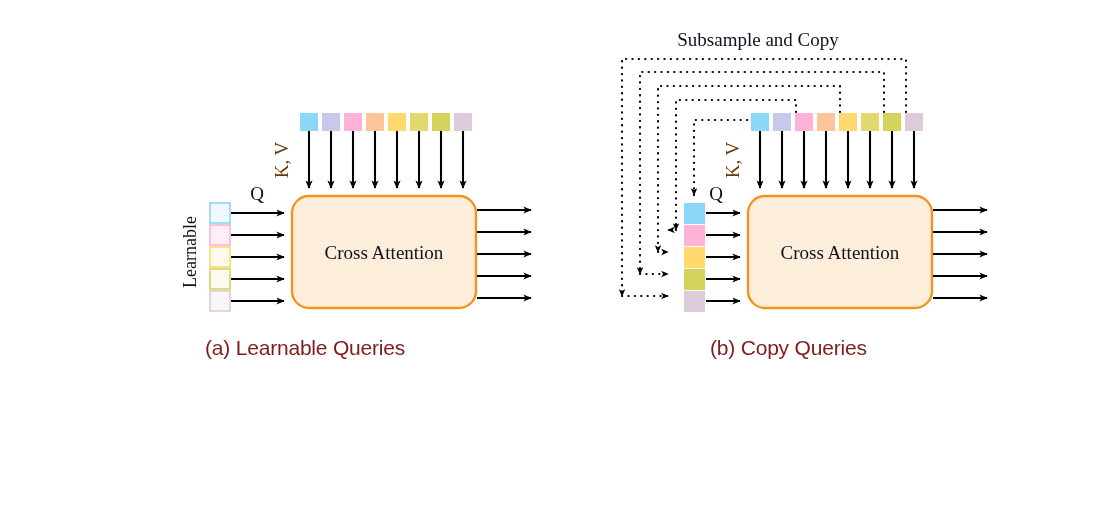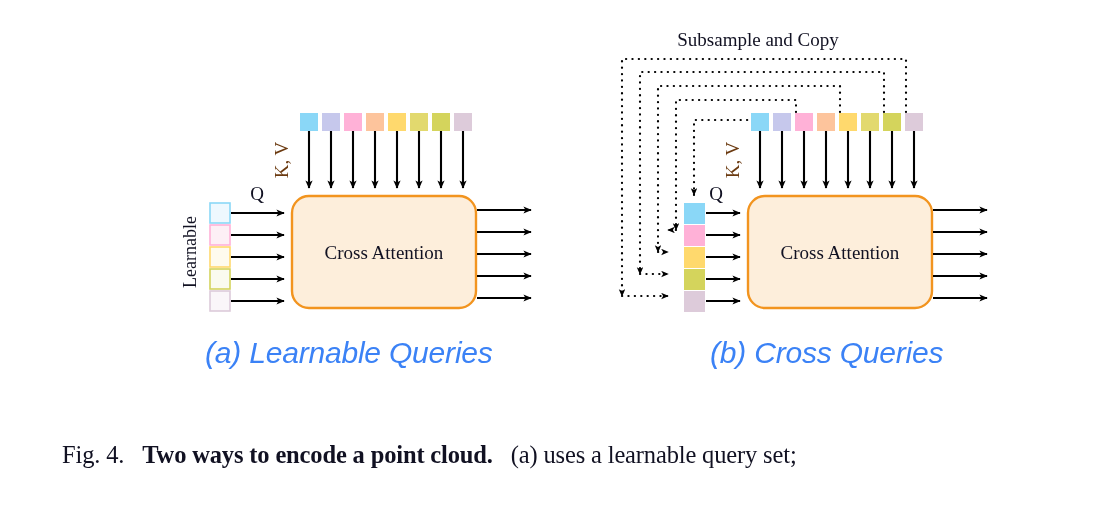--- a/index.html
+++ b/index.html
@@ -22,25 +22,24 @@
   svg.diagram {
     position: absolute;
     left: 0;
     top: 0;
     width: 1116px;
     height: 513px;
   }
   .sublabel {
     position: absolute;
     font-family: "Liberation Sans", "DejaVu Sans", sans-serif;
-    font-size: 30px;
-    color: #3b82f6;
+    font-size: 21px;
+    color: #7f1d1d;
     white-space: nowrap;
     letter-spacing: -0.2px;
-    font-style: italic;
   }
   #sublabel-a { left: 205px; top: 336px; }
   #sublabel-b { left: 710px; top: 336px; }
 
   .caption-block {
     position: absolute;
     left: 62px;
     top: 438px;
     width: 1000px;
     font-family: "Liberation Serif", "DejaVu Serif", serif;
@@ -201,25 +200,18 @@
         <line x1="933" y1="210" x2="987" y2="210"></line>
         <line x1="933" y1="232" x2="987" y2="232"></line>
         <line x1="933" y1="254" x2="987" y2="254"></line>
         <line x1="933" y1="276" x2="987" y2="276"></line>
         <line x1="933" y1="298" x2="987" y2="298"></line>
       </g>
     </g>
   </svg>
 
   <div class="sublabel" id="sublabel-a">(a) Learnable Queries</div>
-  <div class="sublabel" id="sublabel-b">(b) Cross Queries</div>
+  <div class="sublabel" id="sublabel-b">(b) Copy Queries</div>
 
   <div class="caption-block">
-    <div class="caption-line">
-      <span>Fig. 4.</span>
-      <span>&nbsp;</span>
-      <span class="caption-bold">Two ways to encode a point cloud.</span>
-      <span>&nbsp;</span>
-      <span>(a) uses a learnable query set;</span>
-    </div>
   </div>
 
 </div>
 
 </body></html>

